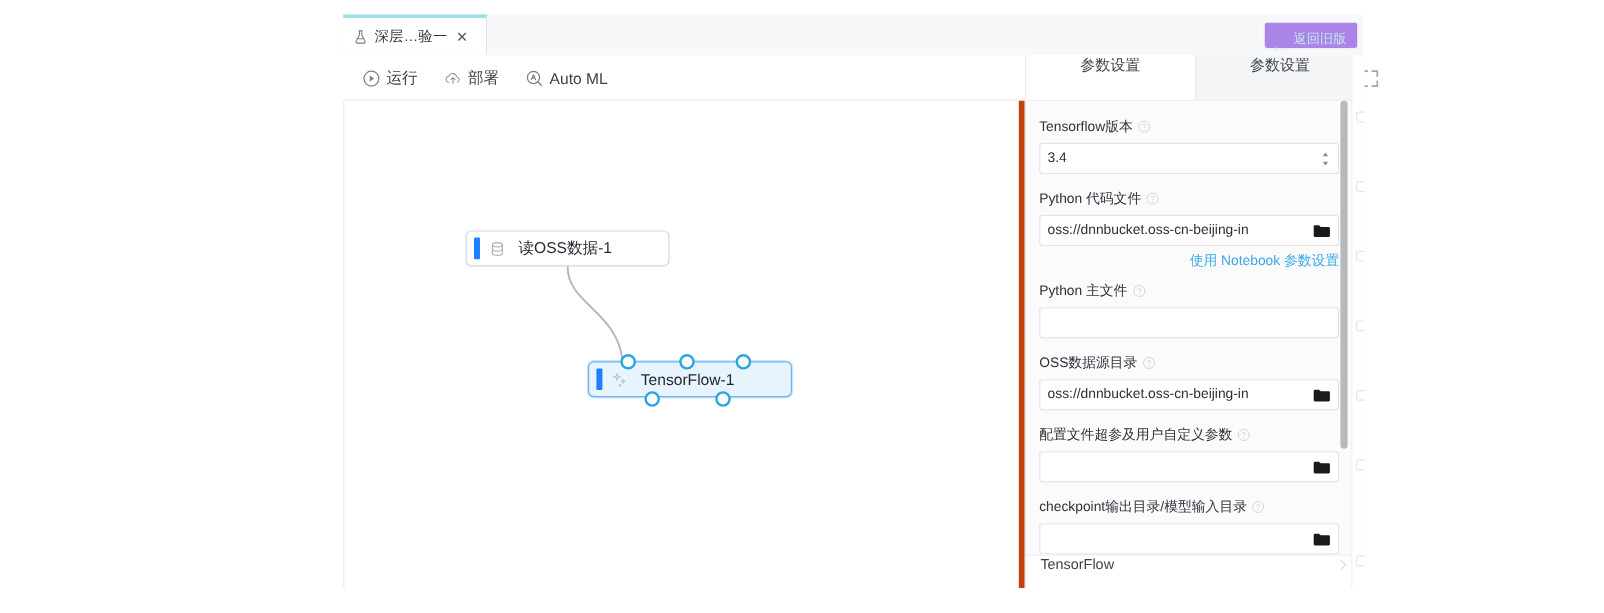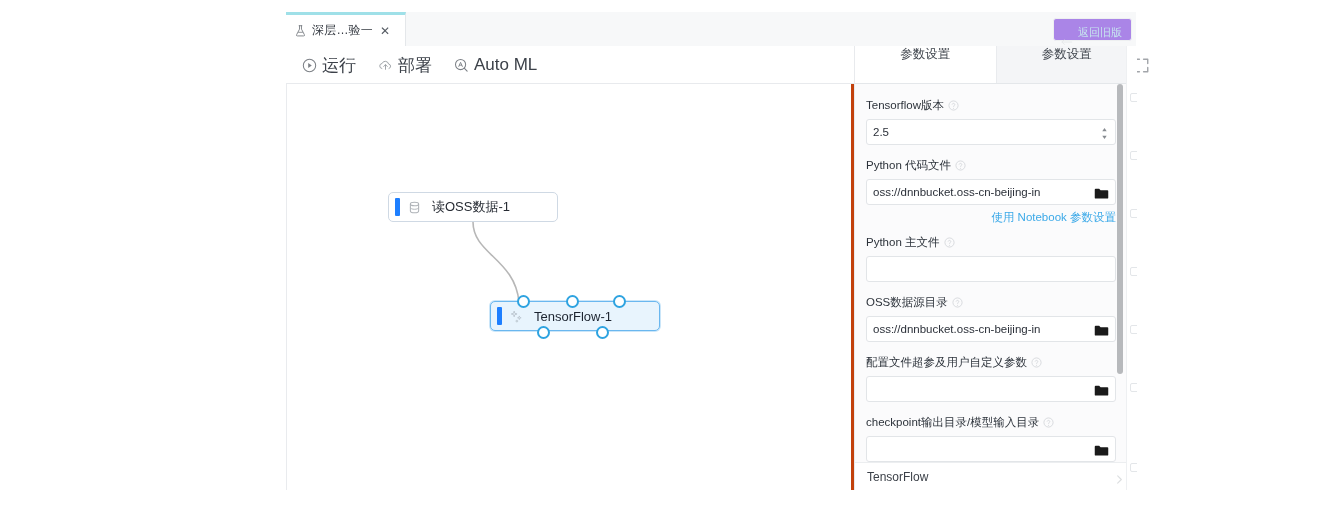--- a/index.html
+++ b/index.html
@@ -93,21 +93,21 @@
     left: 16px; top: 0; height: 38px;
     display: flex; align-items: center;
     gap: 22px;
   }
   .tb-item {
     display: flex; align-items: center; gap: 5px;
     cursor: pointer;
   }
   .tb-item .ti-icon { width: 15px; height: 15px; opacity: .72; }
   .tb-item .ti-label {
-    font-size: 17px;
+    font-size: 13px;
     color: #3c4149;
     white-space: nowrap;
   }
   .tb-right {
     position: absolute;
     left: 655px; top: 0; height: 38px;
     display: flex; align-items: center;
     gap: 15px;
   }
   .tb-ico {
@@ -116,21 +116,21 @@
     cursor: pointer;
   }
 
   
   .canvas {
     position: absolute;
     left: 286px; top: 84px;
     width: 568px; height: 406px;
     background: #ffffff;
     border-left: 1px solid #e9ebee;
-    border-right: 3px solid #c2410c;
+    border-right: 5px solid #c2410c;
     box-sizing: border-box;
     overflow: hidden;
   }
   .edge-svg {
     position: absolute; left: 0; top: 0;
     width: 568px; height: 406px;
     pointer-events: none;
   }
 
   .node {
@@ -270,21 +270,21 @@
     cursor: pointer;
   }
 
   .panel-footer {
     position: absolute;
     left: 0; bottom: 0;
     width: 282px; height: 28px;
     background: #ffffff;
     border-top: 1px solid #eceef0;
     display: flex;
-    align-items: center;
+    align-items: flex-start;
     box-sizing: border-box;
     padding: 0 12px;
   }
   .panel-footer .pf-text {
     font-size: 12px;
     color: #3c4149;
   }
   .panel-footer .pf-chev {
     margin-left: auto;
     width: 11px; height: 11px;
@@ -507,21 +507,21 @@
           <span>Tensorflow版本</span>
           <span class="help-ico">
             <svg viewBox="0 0 12 12" width="11" height="11">
               <circle cx="6" cy="6" r="5" fill="none" stroke="#a8aeb5" stroke-width=".9"></circle>
               <path d="M4.6 4.6a1.45 1.45 0 0 1 2.8.45c0 .95-1.4 1.1-1.4 2" fill="none" stroke="#a8aeb5" stroke-width=".9" stroke-linecap="round"></path>
               <circle cx="6" cy="8.9" r=".55" fill="#a8aeb5"></circle>
             </svg>
           </span>
         </div>
         <div class="inp">
-          <span class="inp-text">2.5</span>
+          <span class="inp-text">3.4</span>
           <span class="stepper">
             <svg viewBox="0 0 7 13" width="7" height="13">
               <path d="M3.5 1 5.7 4.2H1.3z" fill="#555b63"></path>
               <path d="M3.5 12 1.3 8.8h4.4z" fill="#555b63"></path>
             </svg>
           </span>
         </div>
       </div>
 
       <div class="field" style="top:74px;">

